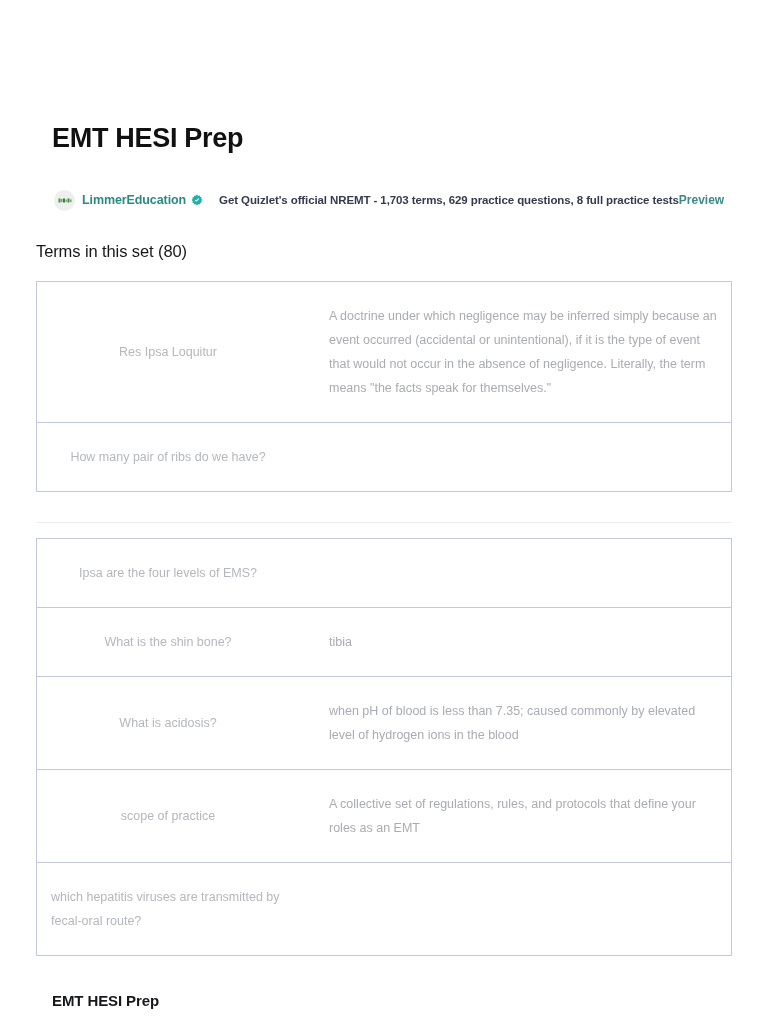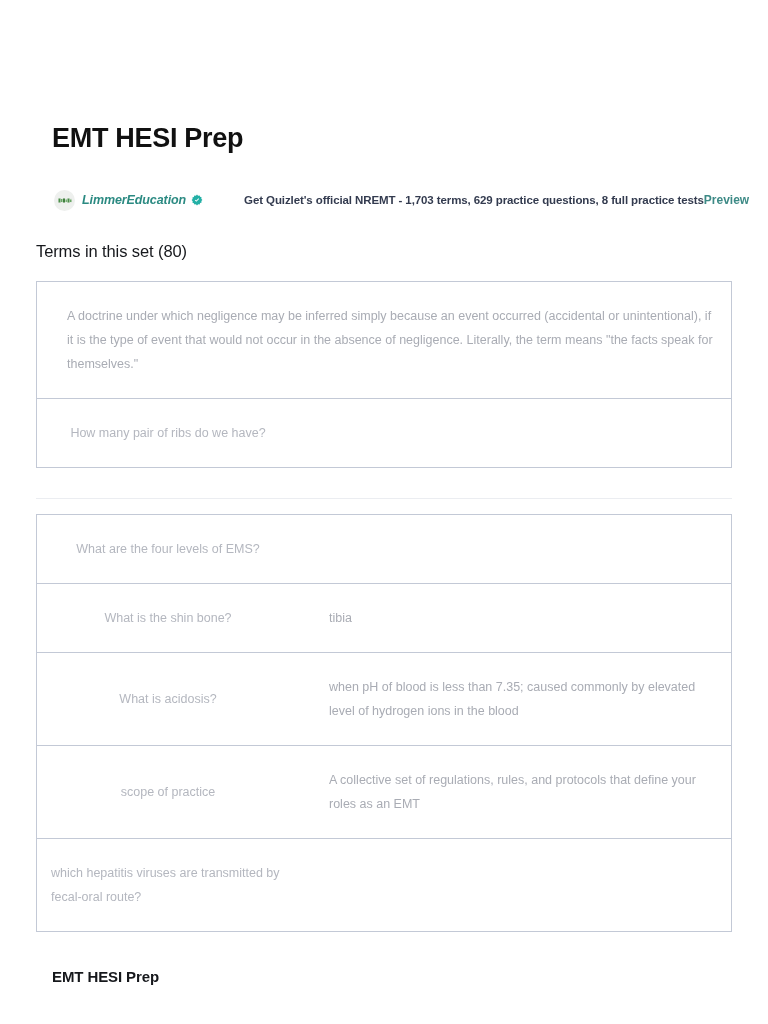--- a/index.html
+++ b/index.html
@@ -41,21 +41,20 @@
     display: flex;
     align-items: center;
     margin-top: 32px;
     height: 24px;
     padding-left: 18px;
   }
   .author {
     display: flex;
     align-items: center;
     flex: 0 0 auto;
-    font-style: italic;
   }
   .avatar {
     width: 21px;
     height: 21px;
     border-radius: 50%;
     background: #eef0ee;
     display: flex;
     align-items: center;
     justify-content: center;
     flex: 0 0 auto;
@@ -76,21 +75,21 @@
   }
   .verified-badge {
     margin-left: 5px;
     width: 12px;
     height: 12px;
     flex: 0 0 auto;
     display: block;
   }
 
   .promo {
-    margin-left: 41px;
+    margin-left: 16px;
     font-size: 11.5px;
     font-weight: bold;
     color: #333b4f;
     white-space: nowrap;
     letter-spacing: -0.1px;
   }
   .preview-link {
     margin-left: auto;
     font-size: 12px;
     font-weight: bold;
@@ -214,38 +213,39 @@
     </div>
     <div class="promo">Get Quizlet's official NREMT - 1,703 terms, 629 practice questions, 8 full practice tests</div>
     <a class="preview-link" href="#">Preview</a>
   </div>
 
   <h2 class="section-heading">Terms in this set (80)</h2>
 
   <div class="terms-block">
 
     <div class="term-row">
+      <div class="term-cell">Res Ipsa Loquitur</div>
       <div class="def-cell">
         <span class="rule"></span>
         <span class="def-text">A doctrine under which negligence may be inferred simply because an event occurred (accidental or unintentional), if it is the type of event that would not occur in the absence of negligence. Literally, the term means "the facts speak for themselves."</span>
       </div>
     </div>
 
     <div class="term-row">
       <div class="term-cell">How many pair of ribs do we have?</div>
     </div>
 
   </div>
 
   <div class="block-separator"></div>
 
   <div class="terms-block second">
 
     <div class="term-row">
-      <div class="term-cell">What are the four levels of EMS?</div>
+      <div class="term-cell">Ipsa are the four levels of EMS?</div>
     </div>
 
     <div class="term-row">
       <div class="term-cell">What is the shin bone?</div>
       <div class="def-cell">
         <span class="rule"></span>
         <span class="def-text">tibia</span>
       </div>
     </div>
 

